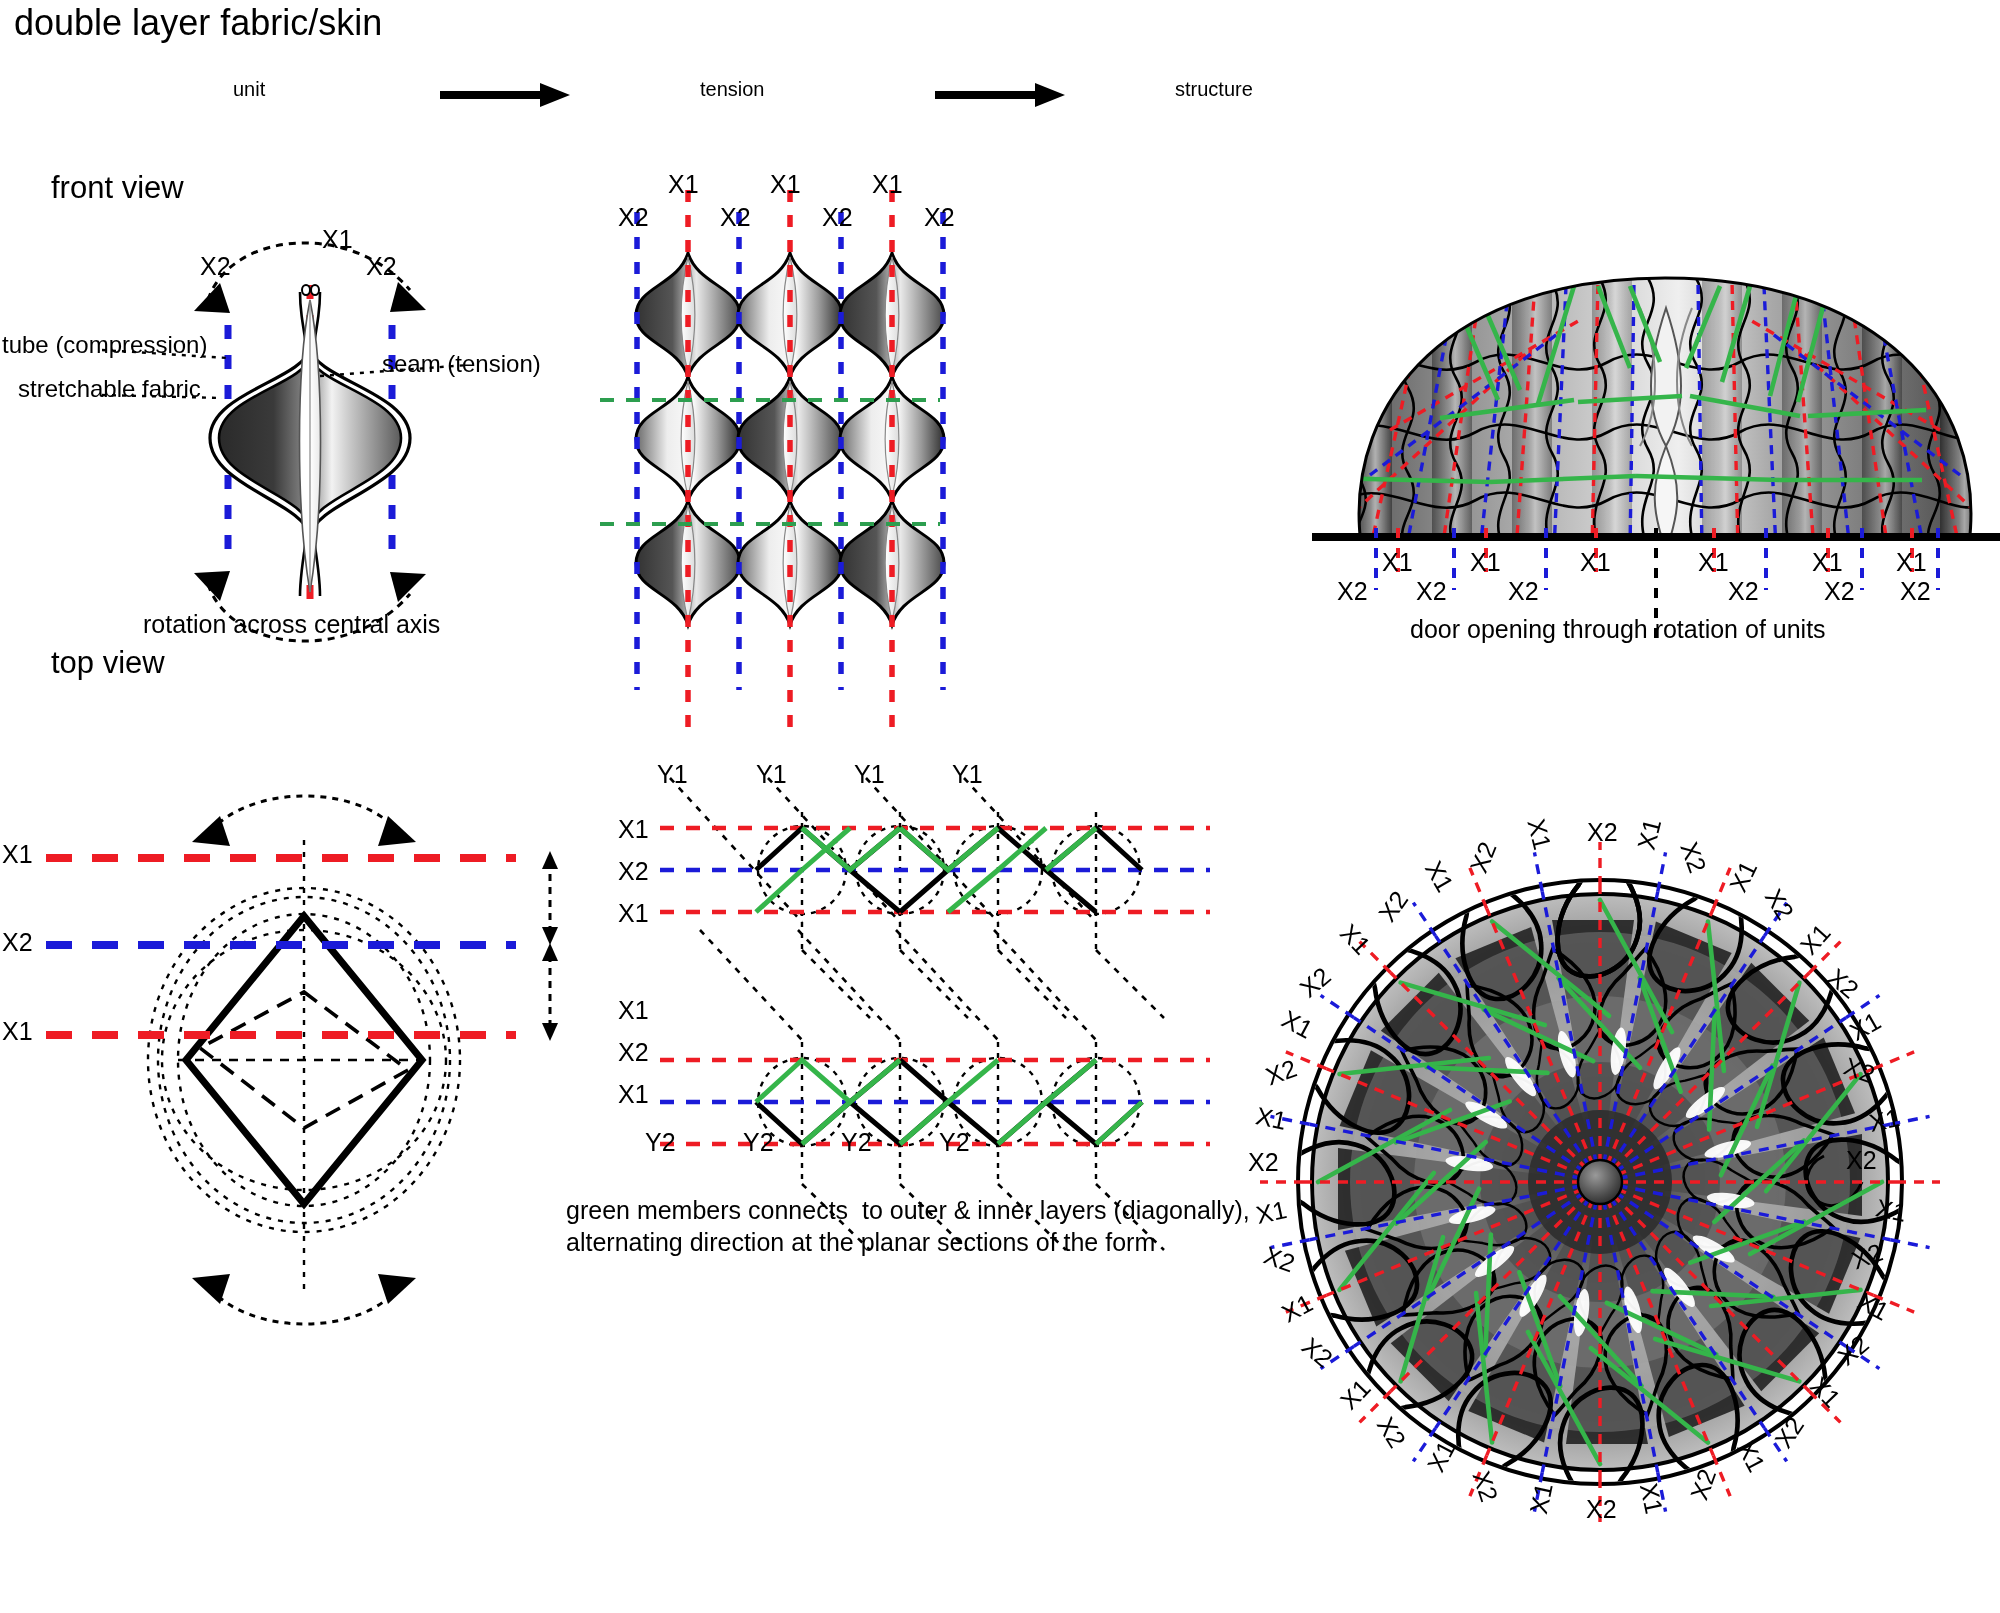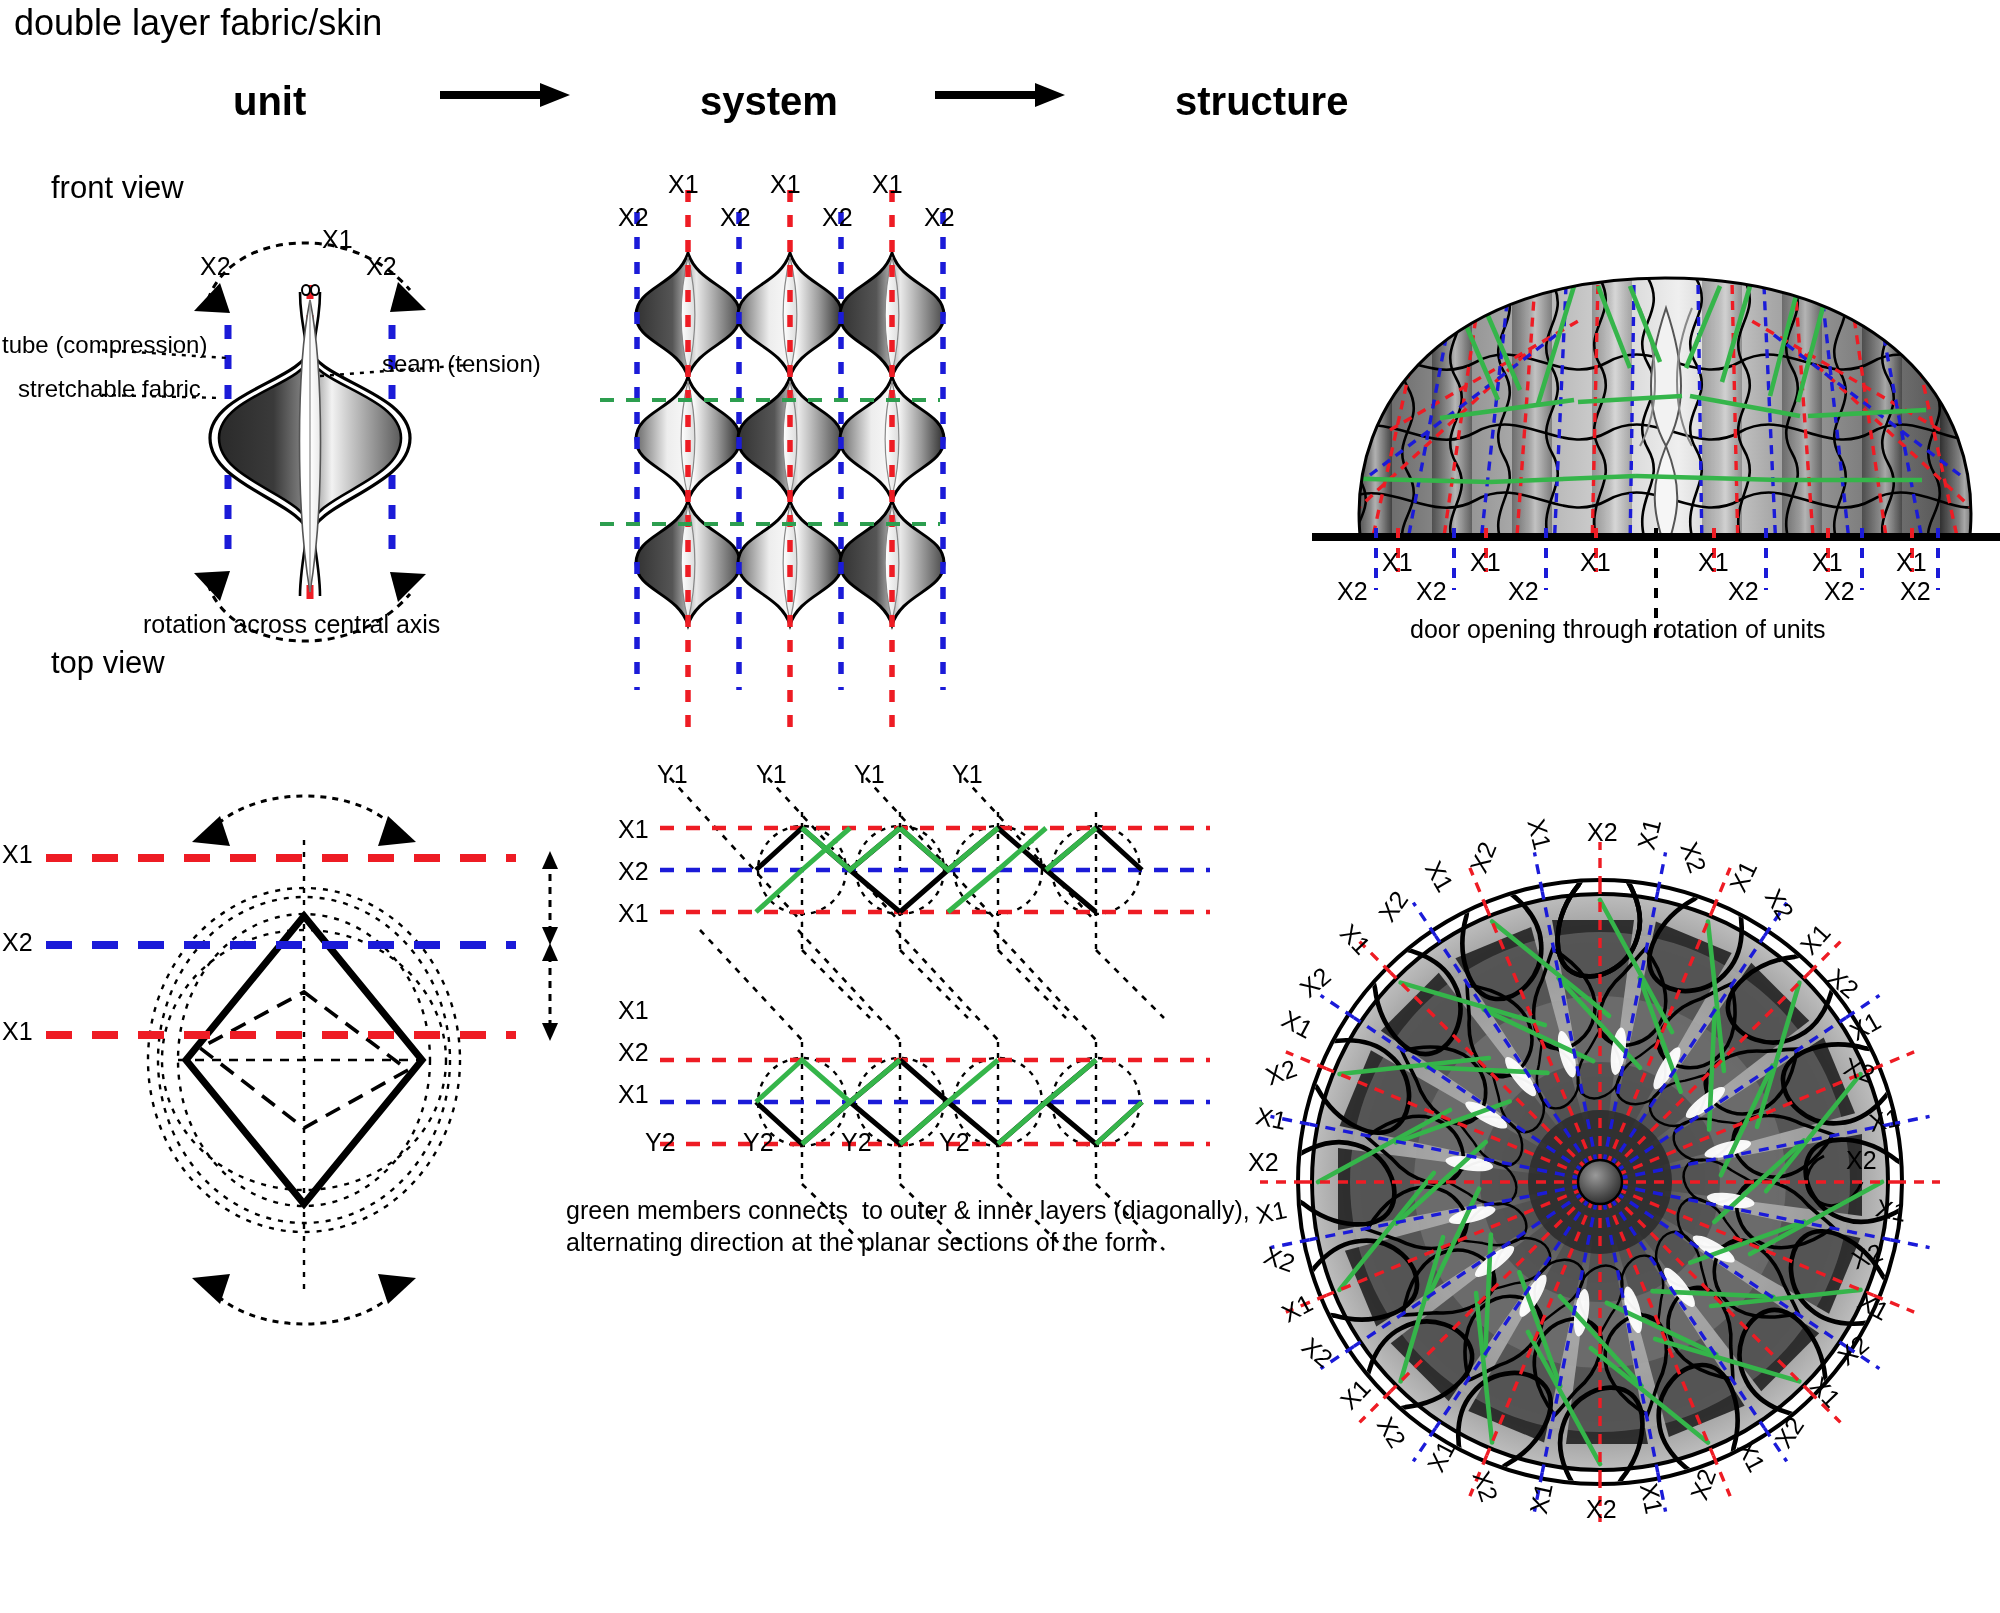--- a/index.html
+++ b/index.html
@@ -5,36 +5,36 @@
 <style>
   html,body{margin:0;padding:0;background:#ffffff;}
   body{
     width:2000px;height:1613px;position:relative;overflow:hidden;
     font-family:"Liberation Sans","DejaVu Sans",sans-serif;
     color:#000;
   }
   .abs{position:absolute;}
   .t{position:absolute;white-space:pre;line-height:1.15;}
   #title{left:14px;top:2px;font-size:36px;}
-  .colhead{font-size:40px;font-weight:bold;}
+  .colhead{font-size:20px;}
   .viewlabel{font-size:31px;margin-left:43px;}
   .caption{font-size:25px;}
   .xlab{font-size:25px;}
   .ylab{font-size:25px;}
   .annot{font-size:24px;}
   svg{position:absolute;overflow:visible;}
   .nofill{fill:none;}
 </style>
 </head>
 <body>
 
 <div id="title" class="t">double layer fabric/skin</div>
 
 <div class="t colhead" style="left:233px;top:78px;">unit</div>
-<div class="t colhead" style="left:700px;top:78px;">system</div>
+<div class="t colhead" style="left:700px;top:78px;">tension</div>
 <div class="t colhead" style="left:1175px;top:78px;">structure</div>
 
 <svg class="abs" style="left:440px;top:80px;width:130px;height:30px;" viewBox="0 0 130 30">
   <line x1="0" y1="15" x2="104" y2="15" stroke="#000" stroke-width="8"></line>
   <polygon points="100,3 130,15 100,27" fill="#000"></polygon>
 </svg>
 <svg class="abs" style="left:935px;top:80px;width:130px;height:30px;" viewBox="0 0 130 30">
   <line x1="0" y1="15" x2="104" y2="15" stroke="#000" stroke-width="8"></line>
   <polygon points="100,3 130,15 100,27" fill="#000"></polygon>
 </svg>

